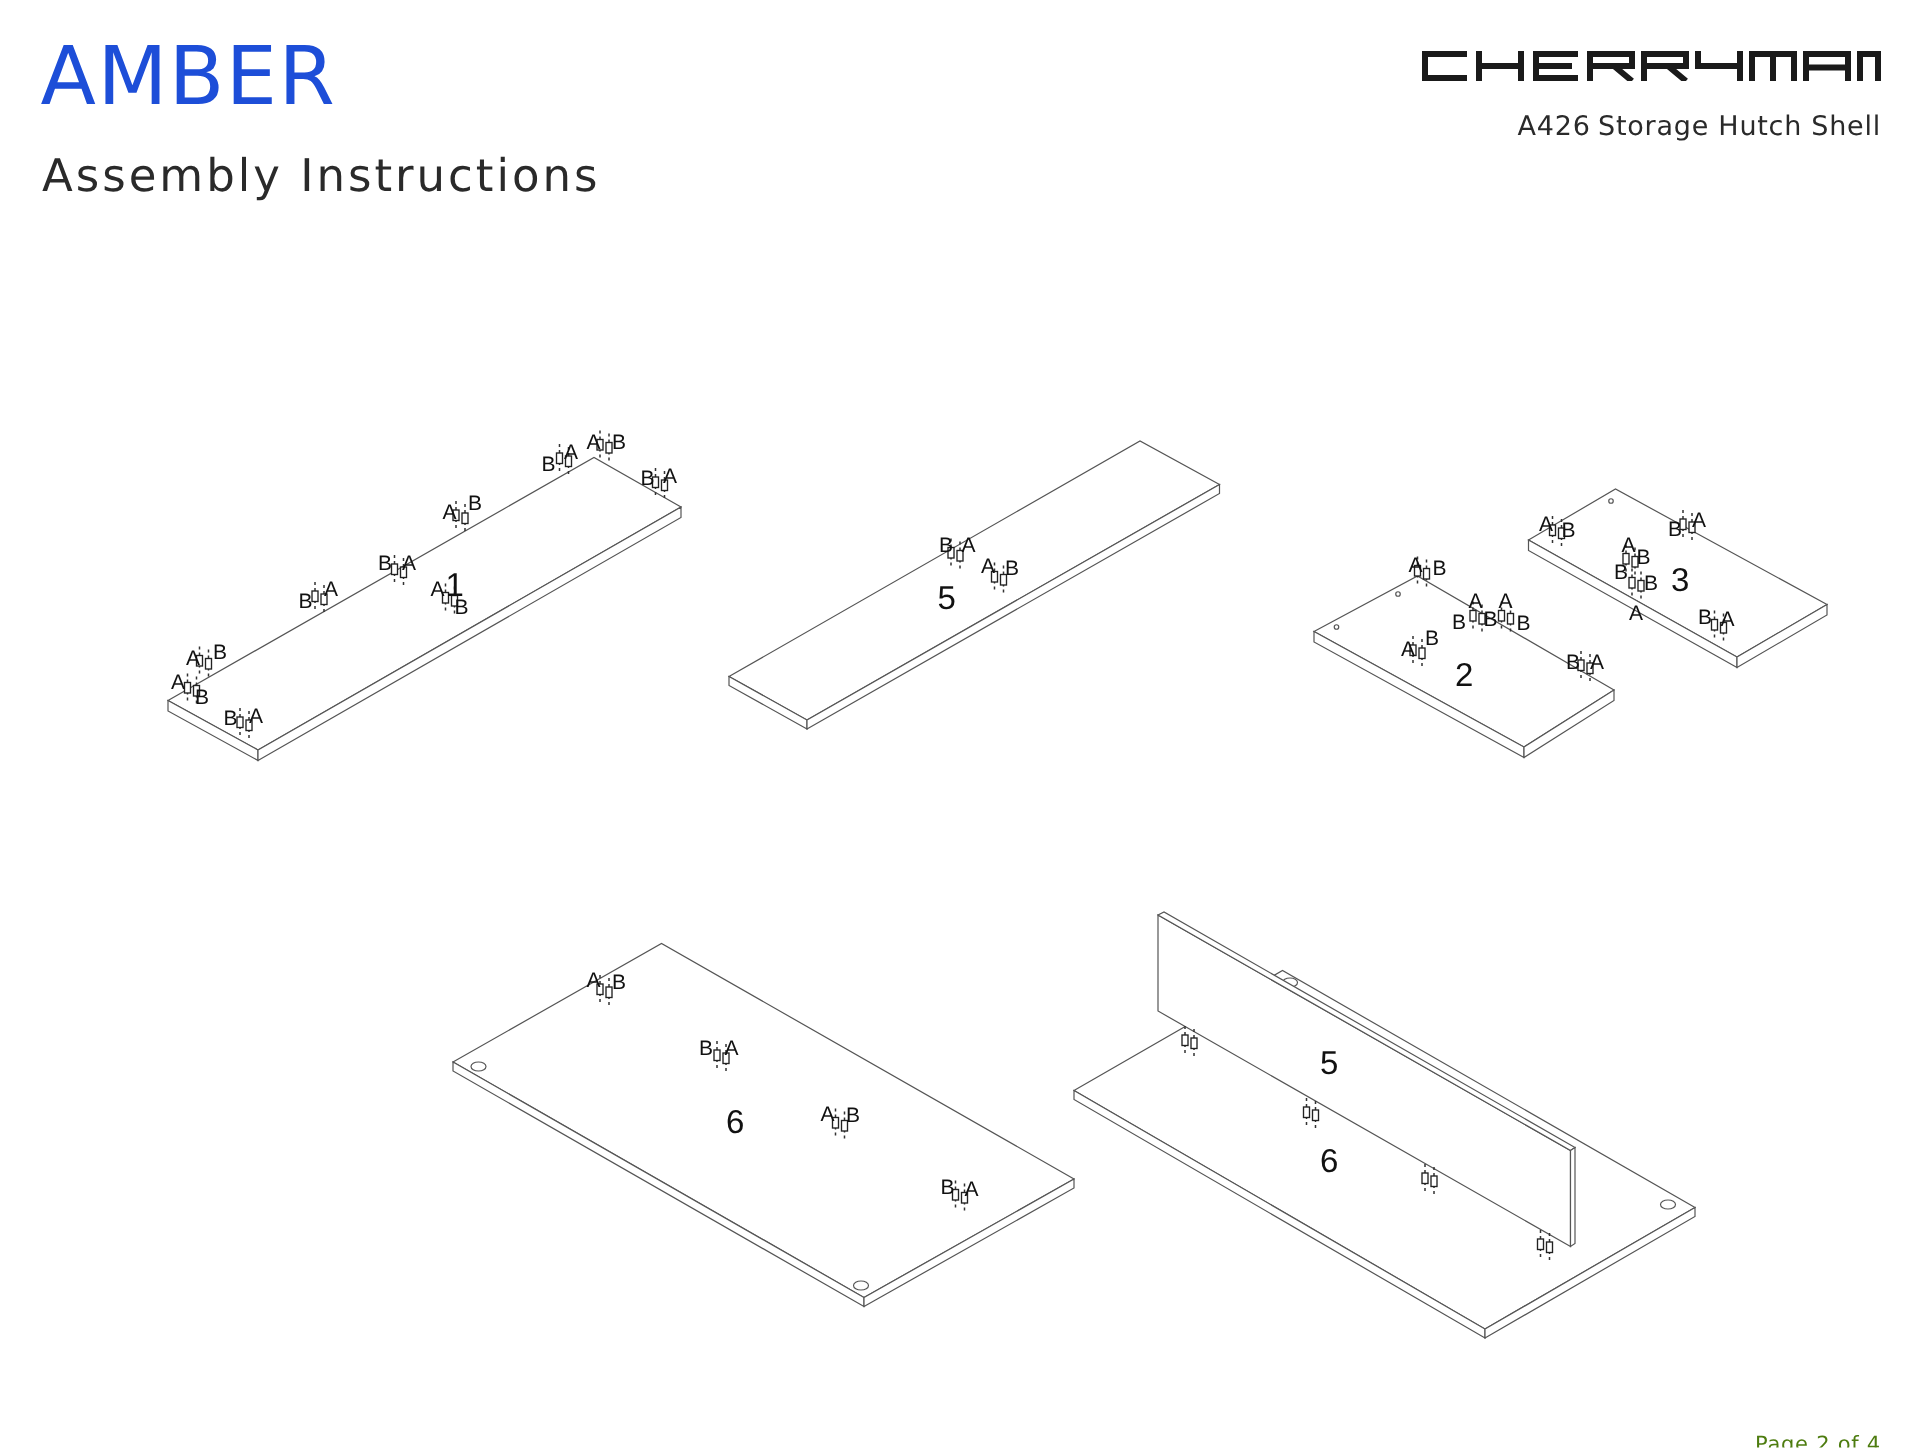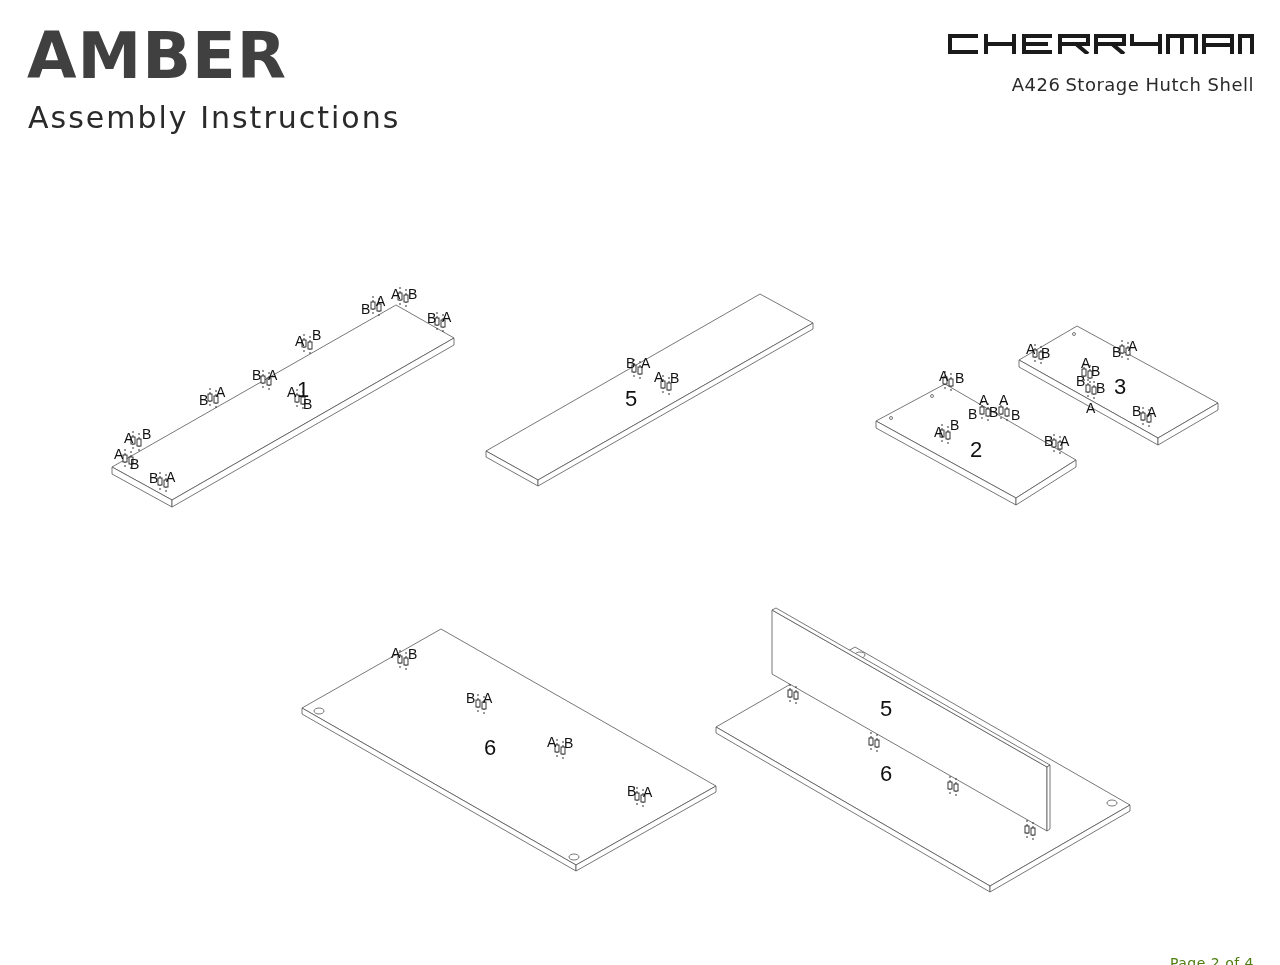--- a/index.html
+++ b/index.html
@@ -1,17 +1,17 @@
 <!DOCTYPE html>
 <html><head>
 <meta charset="utf-8">
 <style>
   html, body { margin:0; padding:0; background:#ffffff; }
   body { width:1280px; height:965px; position:relative; overflow:hidden; font-family:"DejaVu Sans", sans-serif; color:#1a1a1a; }
-  .title { position:absolute; left:27px; top:24px; font-family:"DejaVu Sans", sans-serif; font-weight:bold; font-size:64px; letter-spacing:1px; line-height:1; color:#404040; }
+  .title { position:absolute; left:27px; top:24px; font-family:"DejaVu Sans", sans-serif; font-weight:normal; font-size:54px; letter-spacing:1px; line-height:1; color:#1d4ed8; }
   .subtitle { position:absolute; left:28px; top:100px; font-family:"DejaVu Sans", sans-serif; font-size:30px; letter-spacing:2px; color:#2a2a2a; font-weight:400; }
   .brand { position:absolute; right:26px; top:34px; }
   .product { position:absolute; right:26px; top:74px; font-size:18px; letter-spacing:0.5px; color:#2a2a2a; white-space:nowrap; }
   .product .code { font-weight:normal; margin-right:5px; }
   .page { position:absolute; right:26px; top:939px; font-size:14px; letter-spacing:0.5px; color:#4d7c0f;margin-top:16px; }
   svg.drawing { position:absolute; left:0; top:0; }
   .ln { fill:#fff; stroke:#555; stroke-width:0.8; }
   .lbl { font-family:"Liberation Sans", sans-serif; font-size:14px; fill:#111; }
   .num { font-family:"Liberation Sans", sans-serif; font-size:22px; fill:#111; }
   .hole { fill:none; stroke:#555; stroke-width:0.8; }

